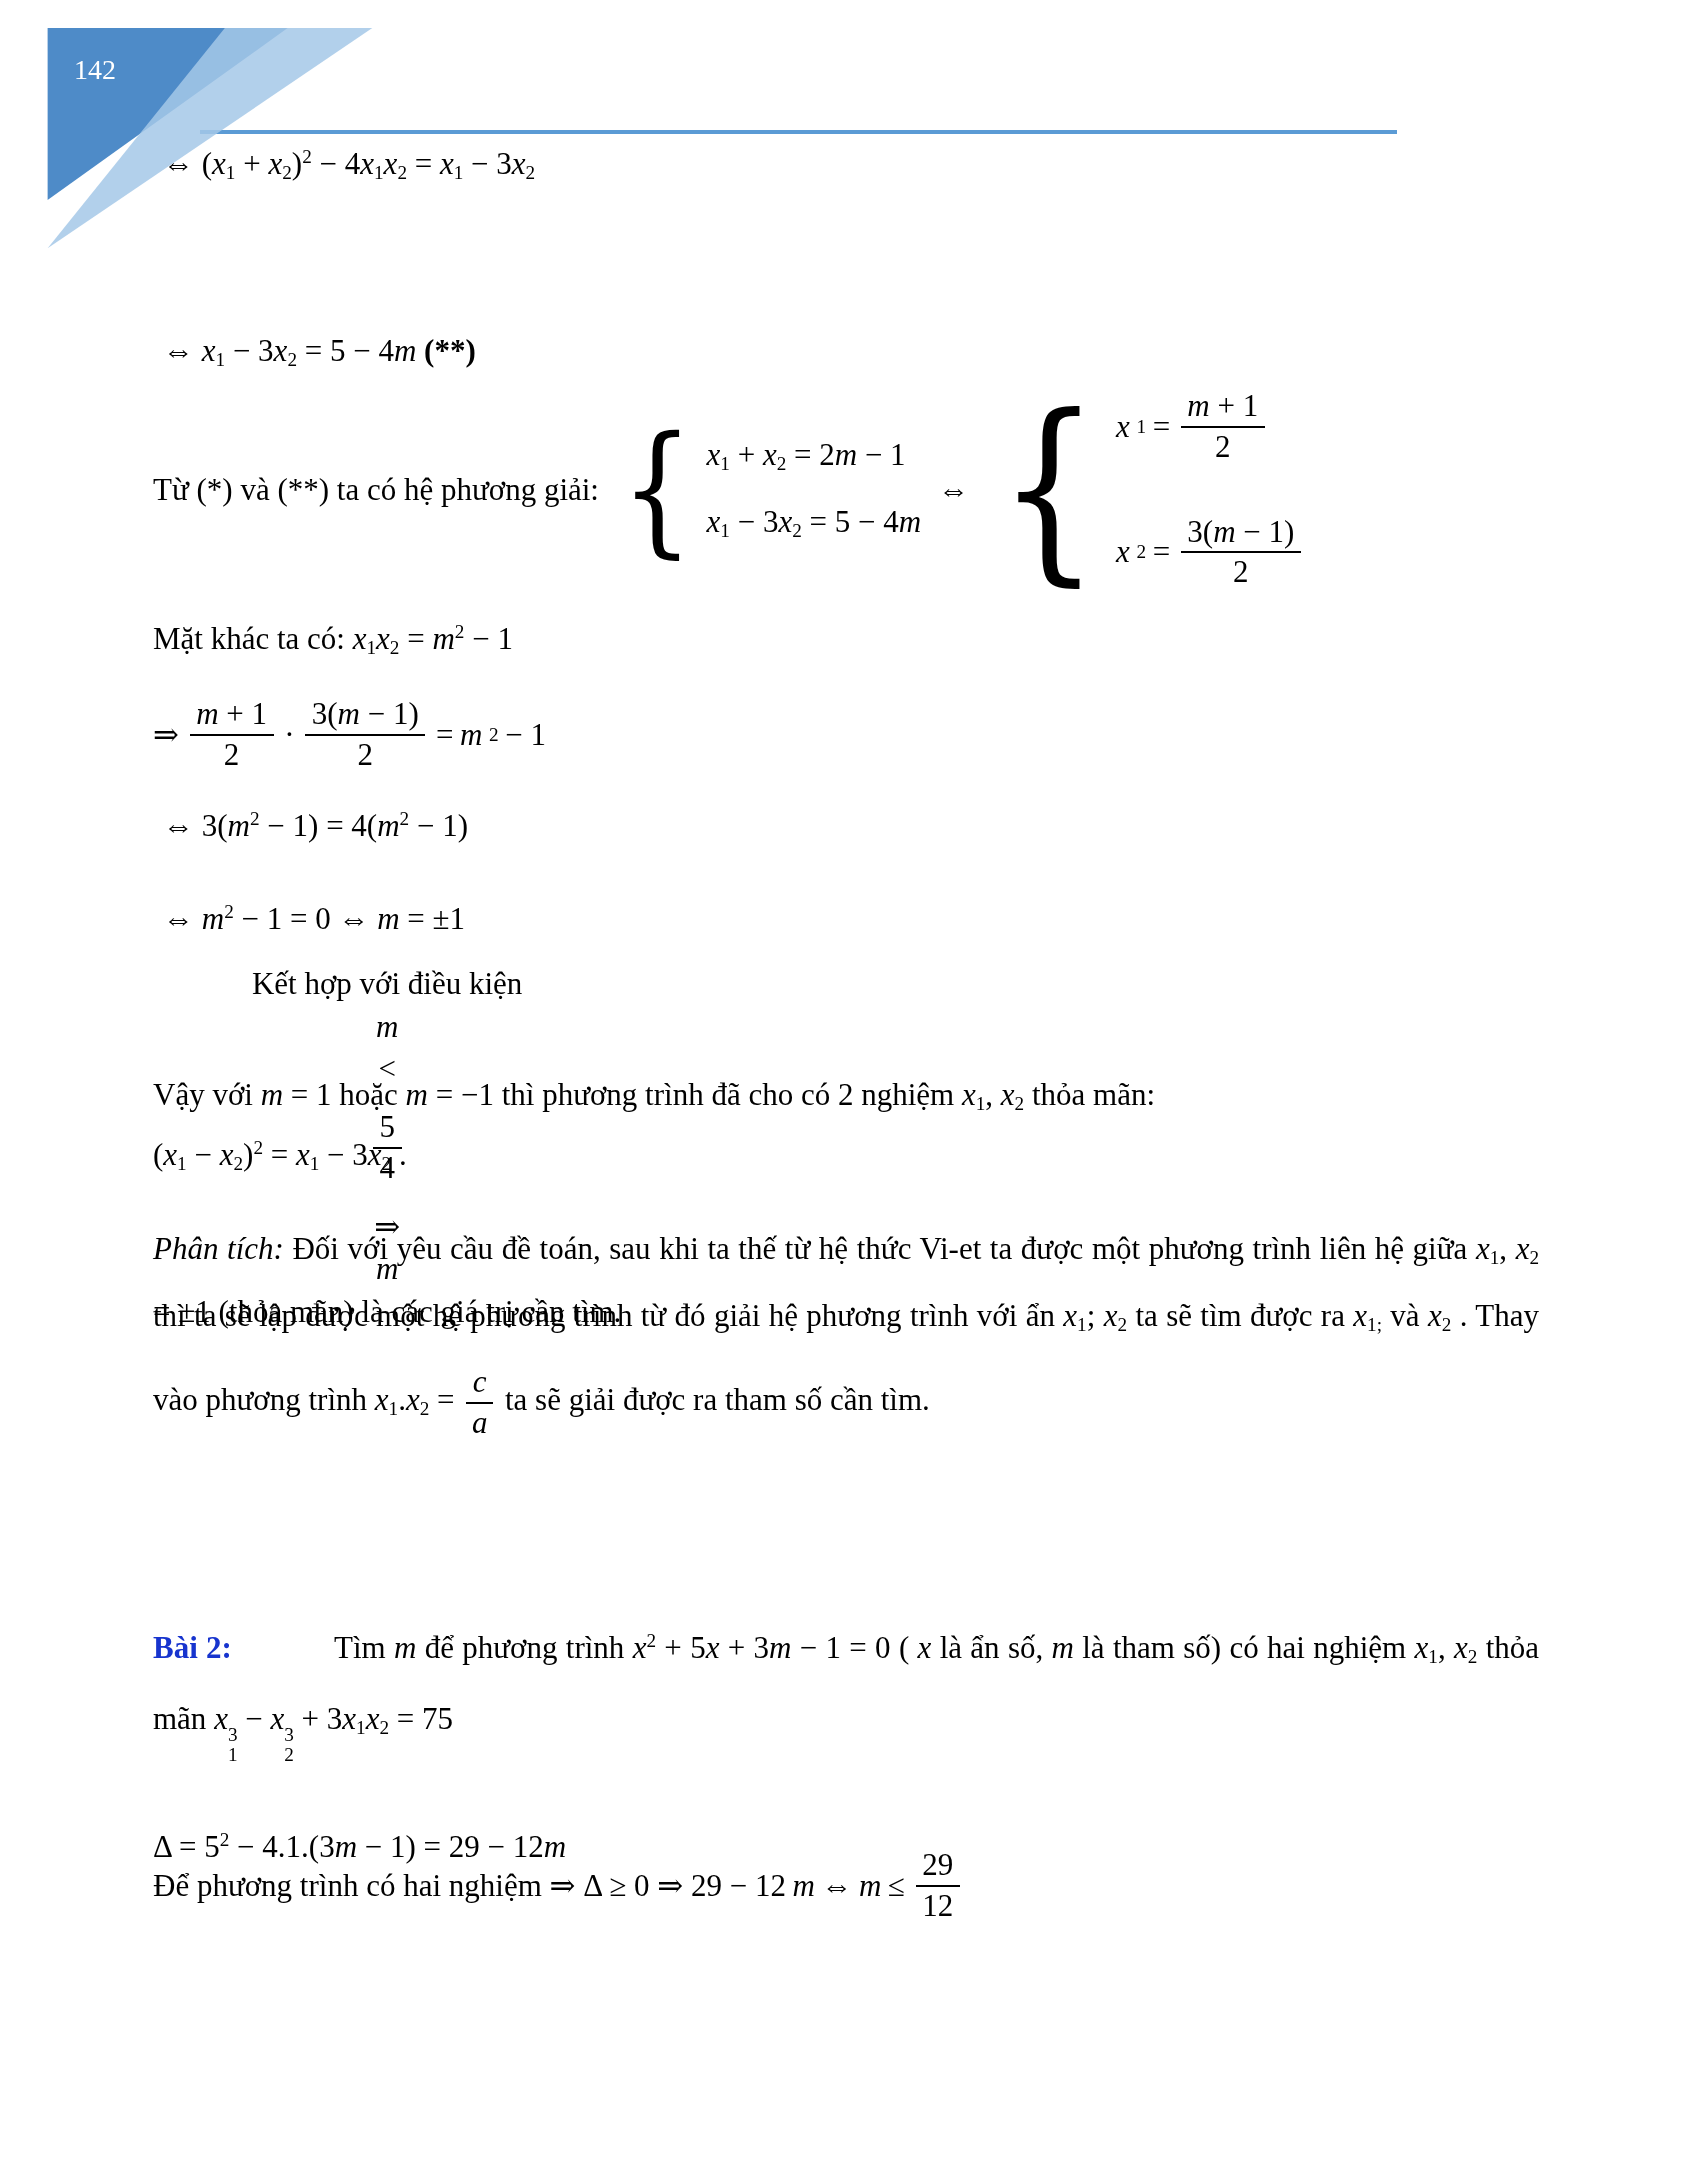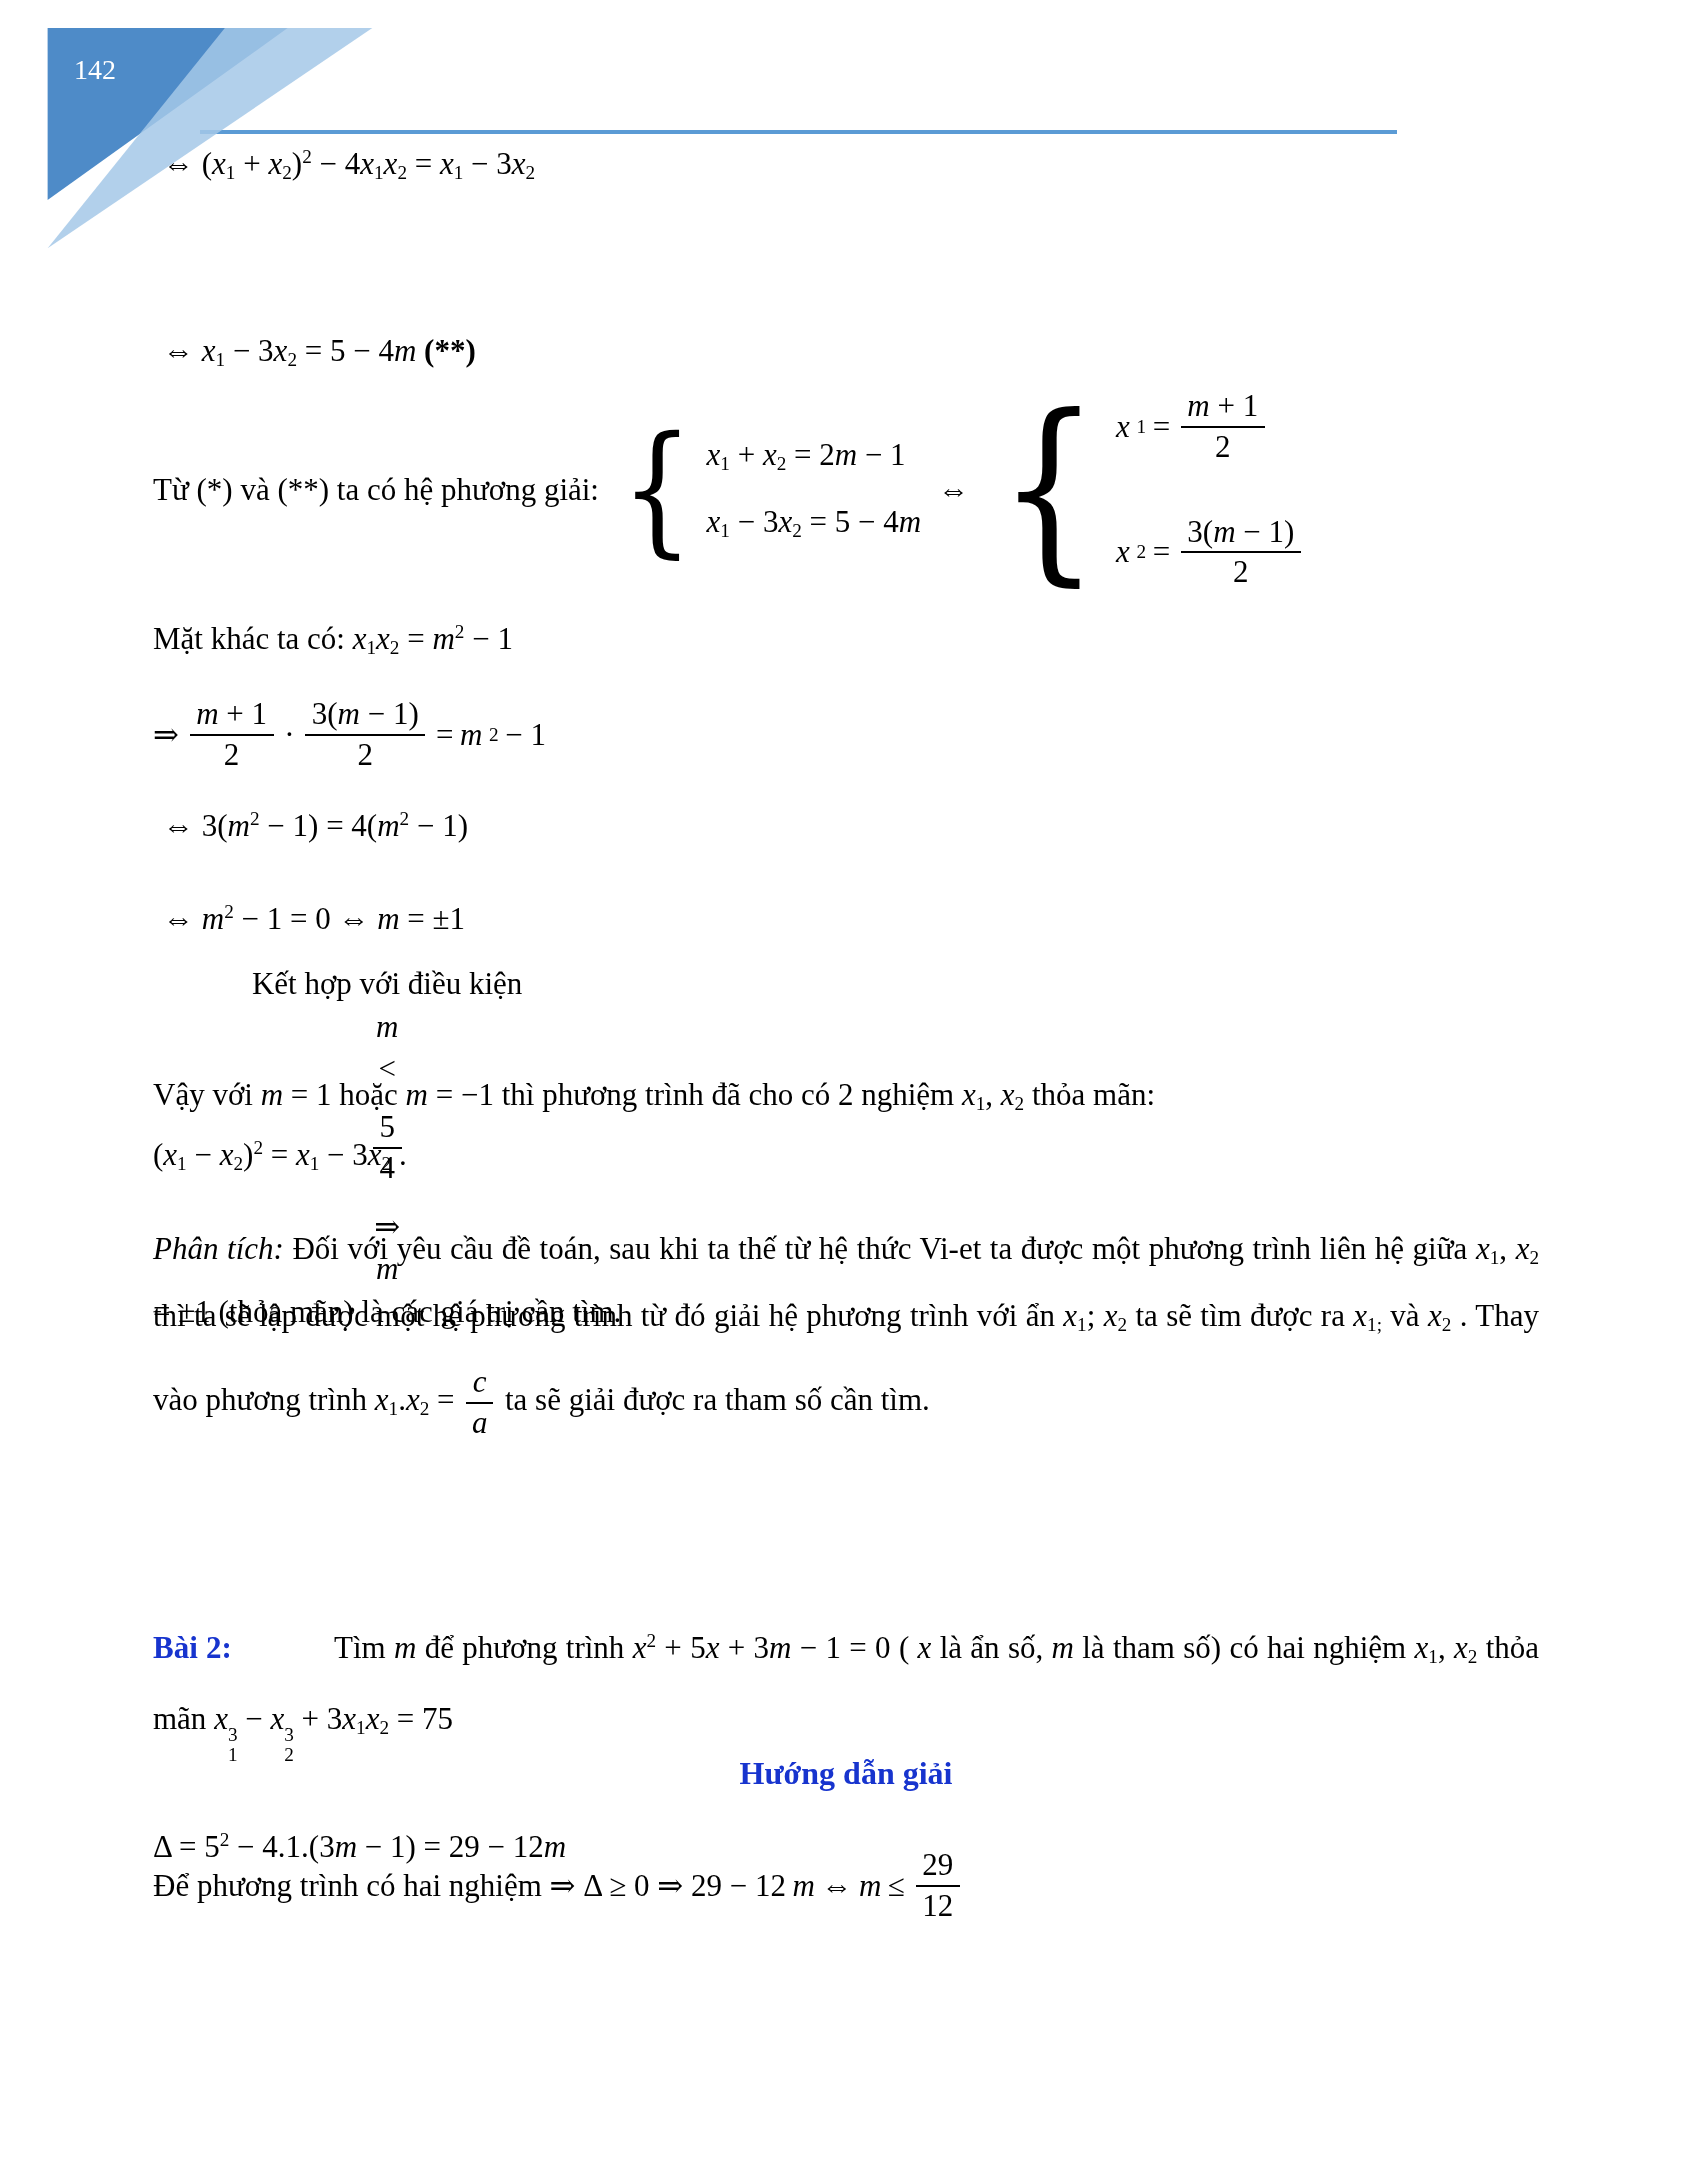--- a/index.html
+++ b/index.html
@@ -113,21 +113,20 @@
     <span style="display:inline-block;width:86px;"></span>
     <span>Tìm <var>m</var> để phương trình <var>x</var><sup>2</sup> + 5<var>x</var> + 3<var>m</var> − 1 = 0 ( <var>x</var> là ẩn số, <var>m</var> là tham số) có hai nghiệm <var>x</var><sub>1</sub>, <var>x</var><sub>2</sub> thỏa mãn <var>x</var><span class="ss">
           <span>3</span>
           <span>1</span>
         </span> − <var>x</var><span class="ss">
           <span>3</span>
           <span>2</span>
         </span> + 3<var>x</var><sub>1</sub><var>x</var><sub>2</sub> = 75</span>
   </p>
 
-  <div class="abs center blue-label" style="left:153px;top:1755px;width:1386px;font-size:32px;">Hướng dẫn giải</div>
 
   <div class="abs" style="left:153px;top:1829px;">Δ = 5<sup>2</sup> − 4.1.(3<var>m</var> − 1) = 29 − 12<var>m</var></div>
 
   <div class="abs mrow" style="left:153px;top:1832px;">Để phương trình có hai nghiệm ⇒ Δ ≥ 0 ⇒ 29 − 12<var>m</var> ⇔ <var>m</var> ≤ <span class="fr">
         <span class="nu">29</span>
         <span class="de">12</span>
       </span></div>
 
 </div>
 

